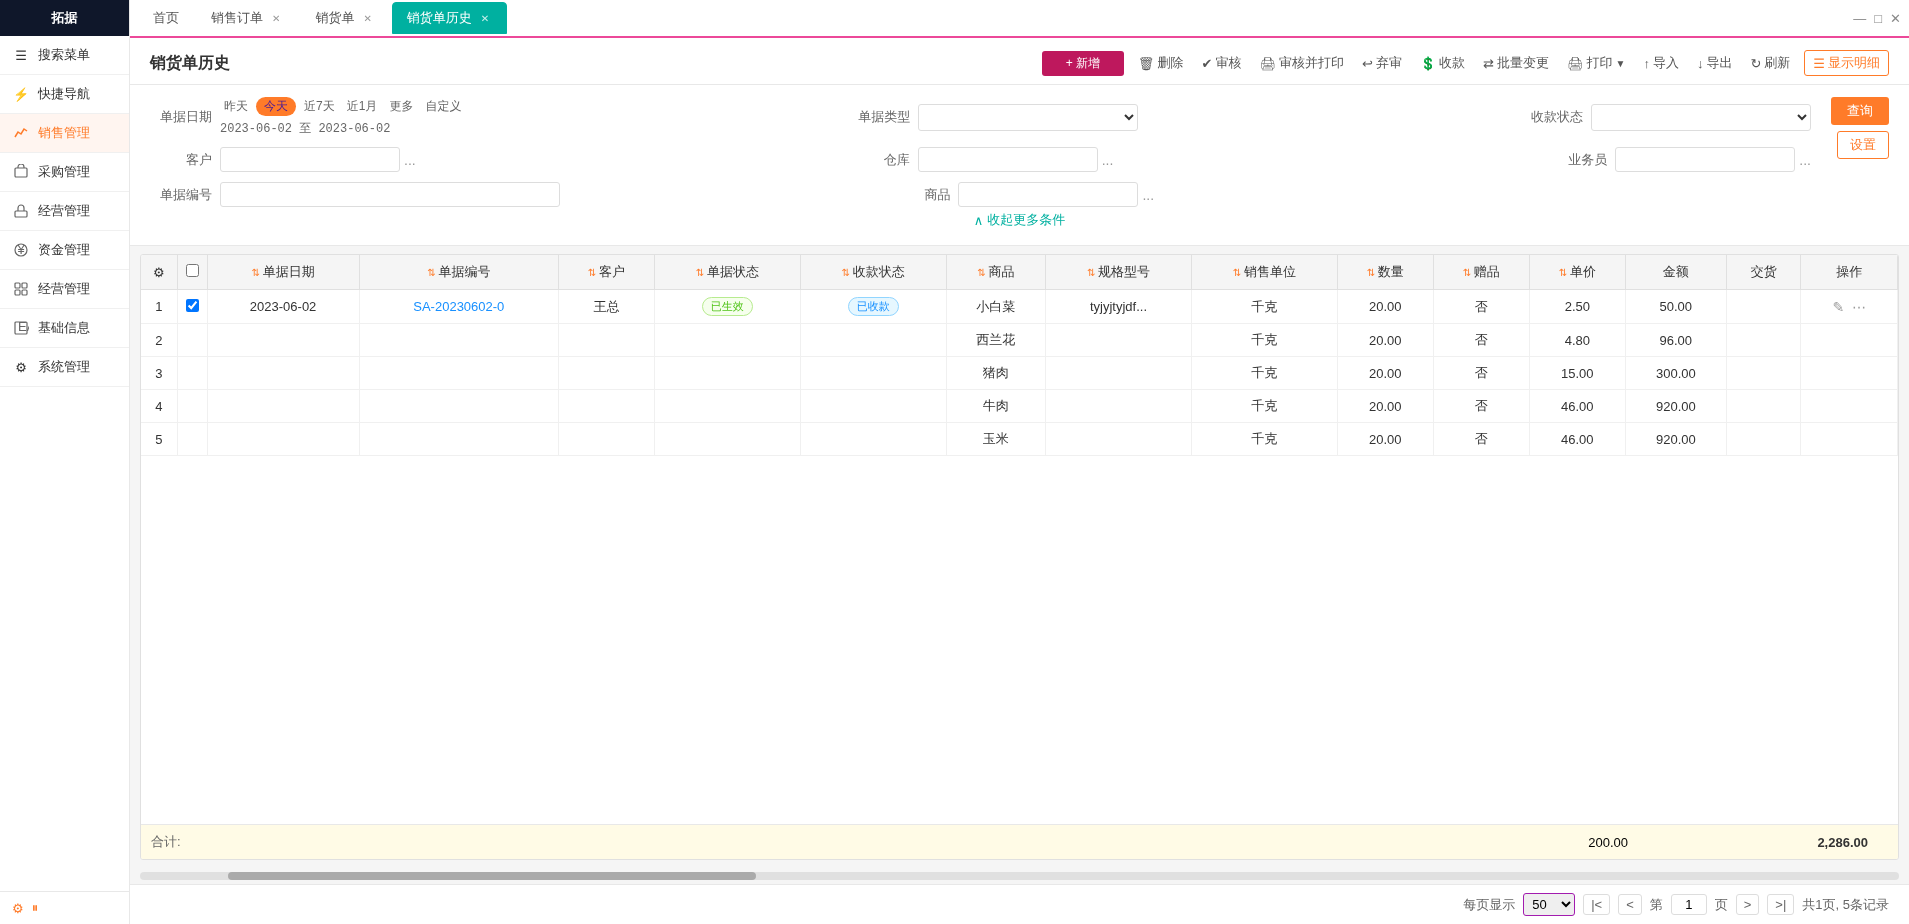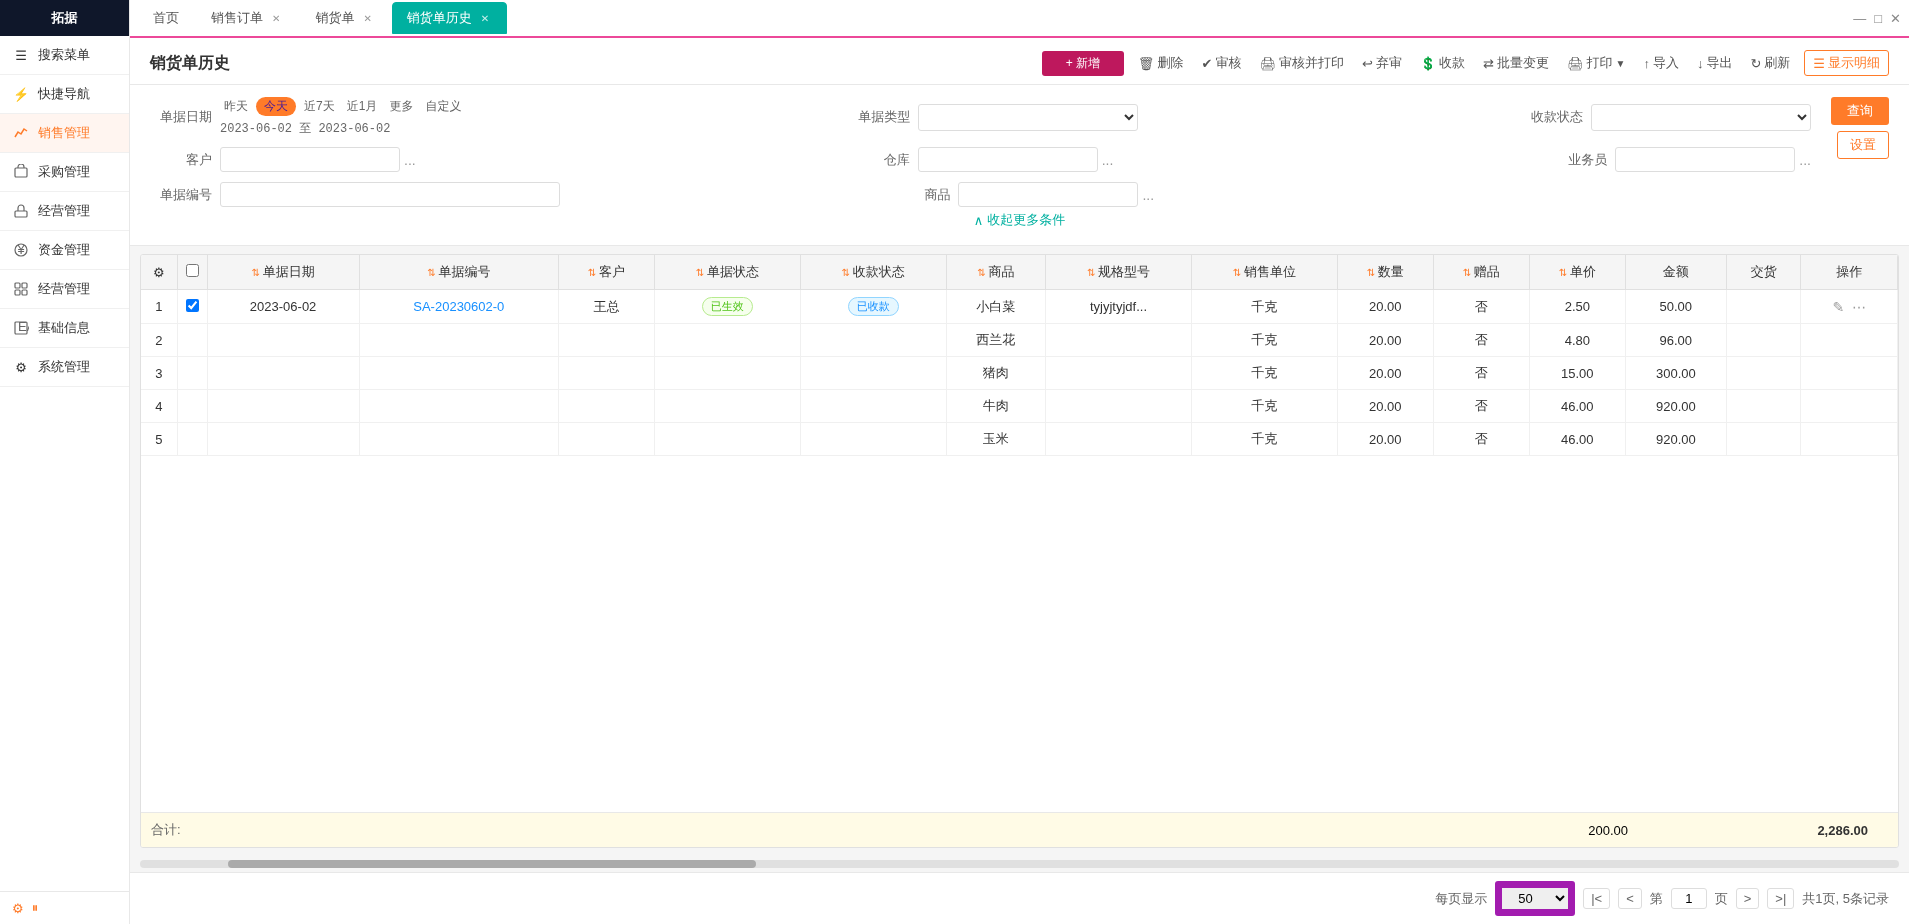--- a/index.html
+++ b/index.html
@@ -278,23 +278,23 @@
       align-items: center;
       justify-content: flex-end;
       padding: 8px 20px;
       background: #fff;
       border-top: 1px solid #e8e8e8;
       gap: 8px;
       font-size: 13px;
     }
     .page-size-label { color: #666; }
     .page-size-select {
-      border: 7px solid #a21caf;
-      border-radius: 3px;
-      padding: 2px 12px;
+      border: 1px solid #a21caf;
+      border-radius: 3px;
+      padding: 2px 4px;
       font-size: 13px;
     }
     .page-btn {
       border: 1px solid #ddd;
       border-radius: 3px;
       padding: 2px 7px;
       background: #fff;
       cursor: pointer;
       color: #666;
     }

